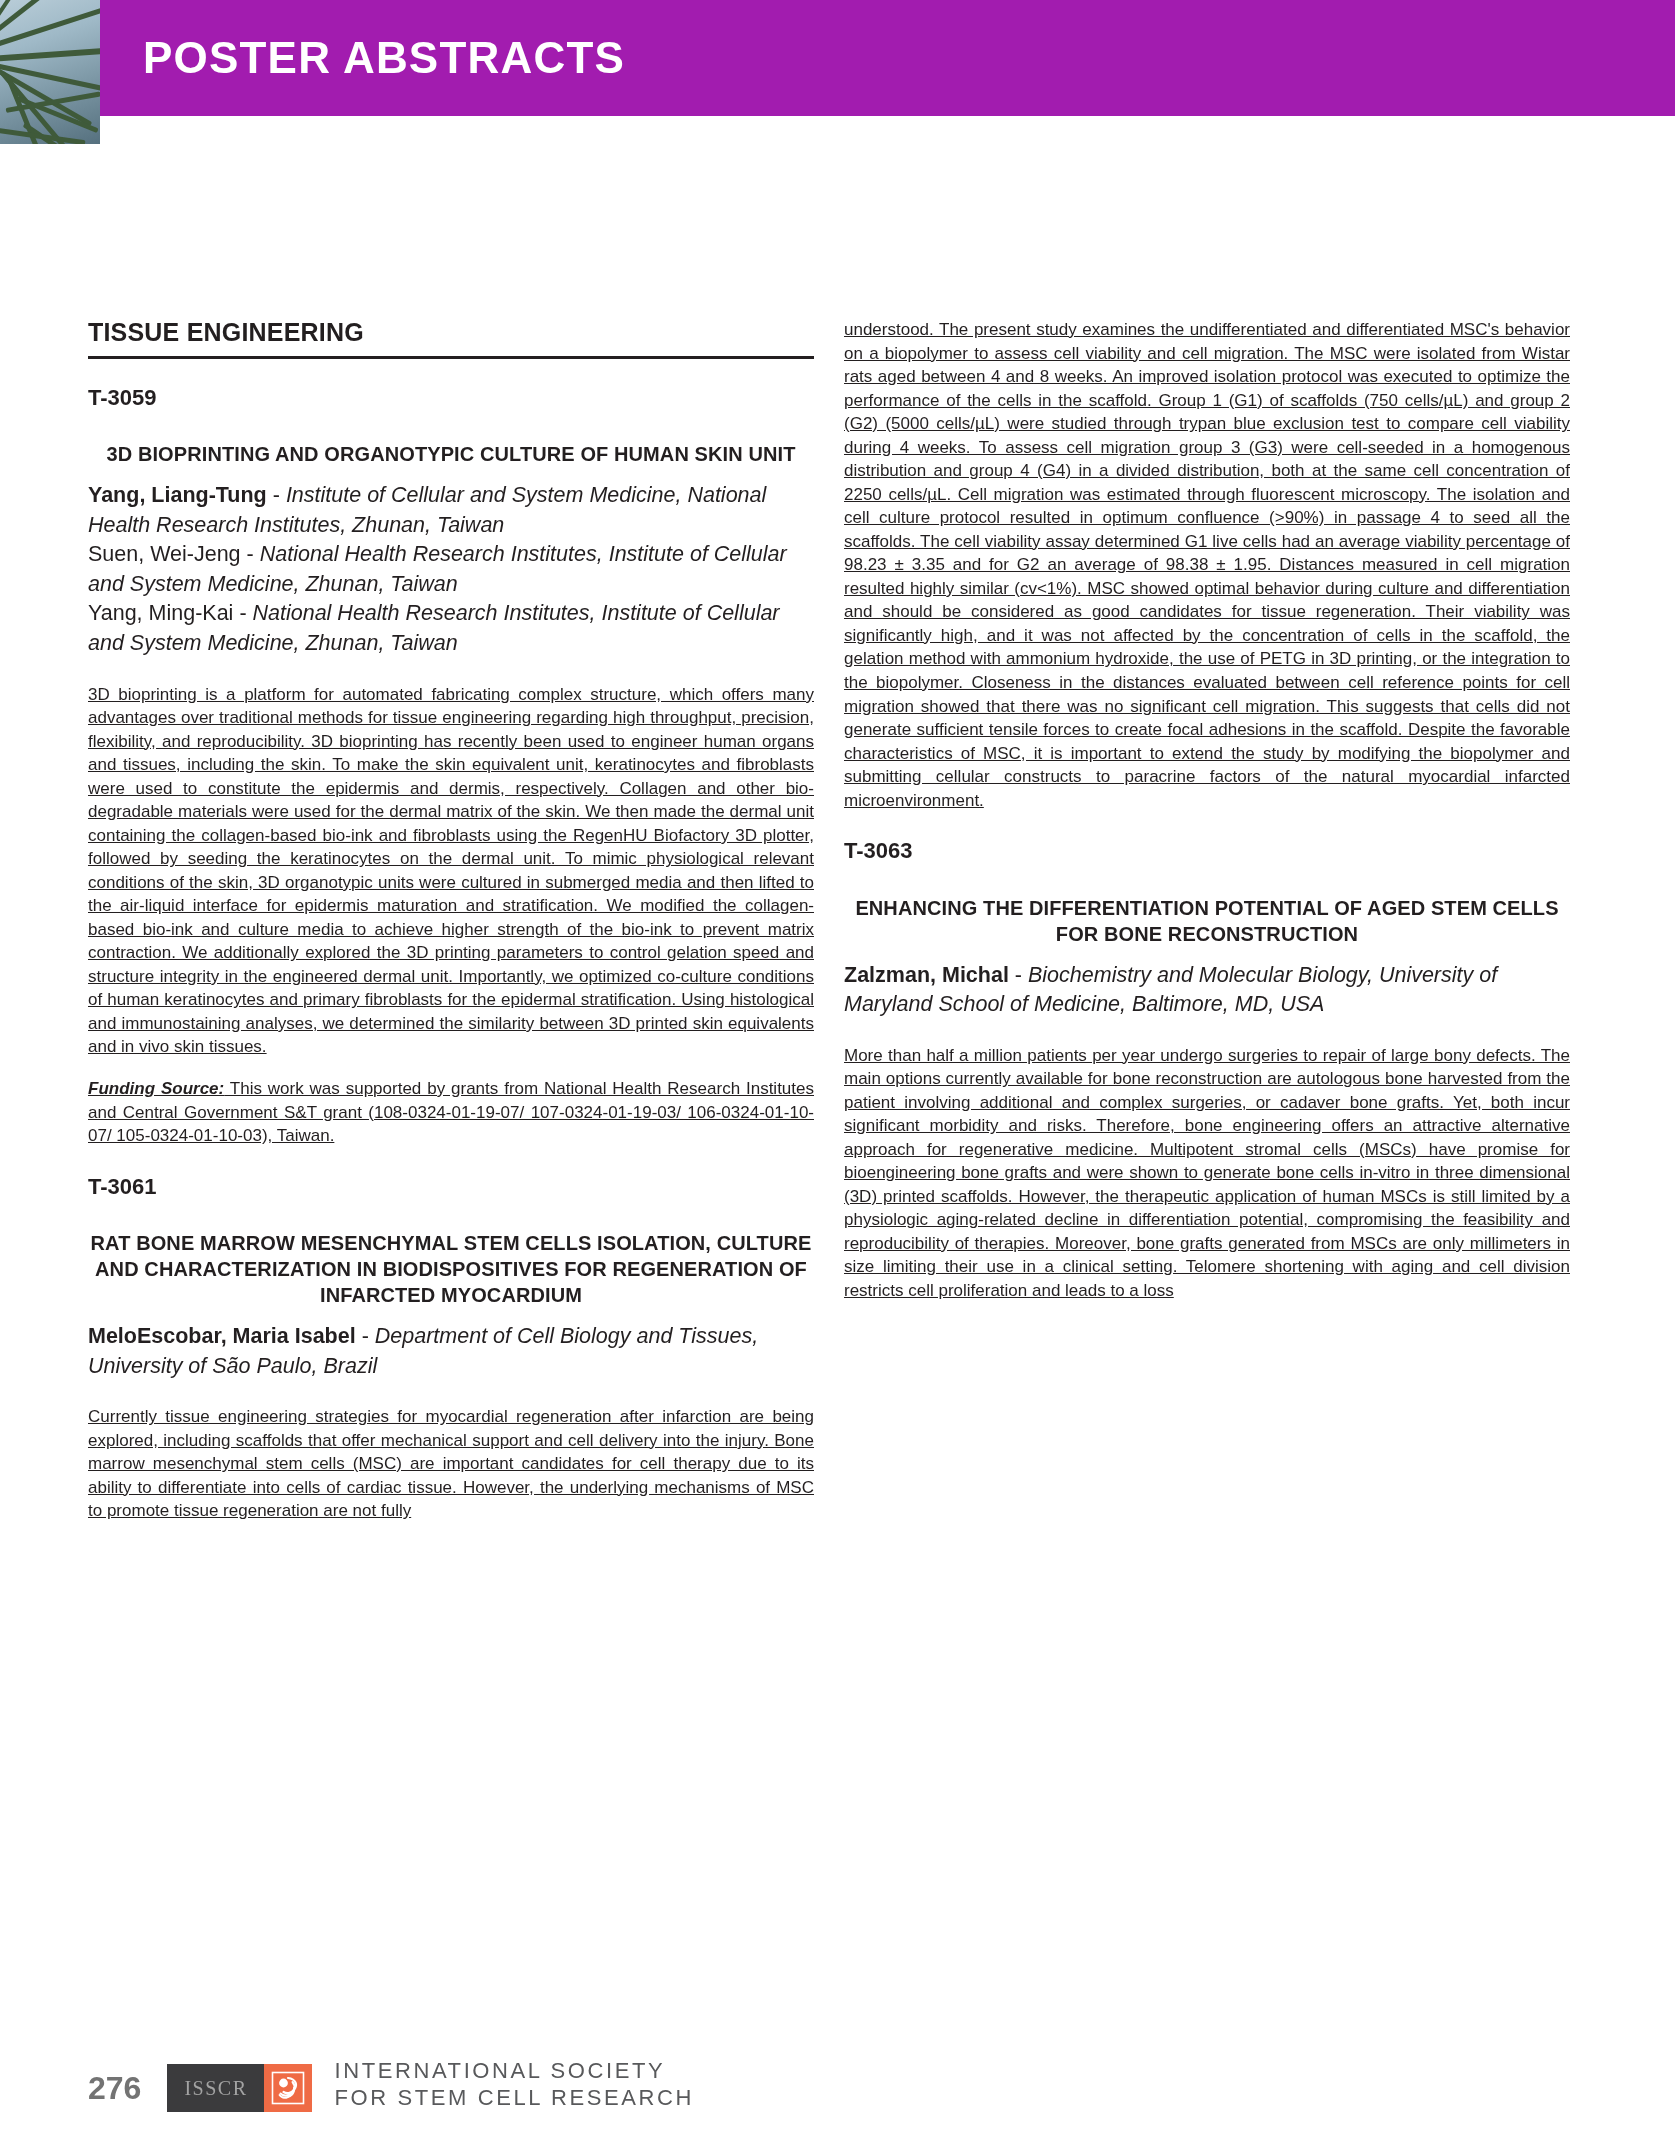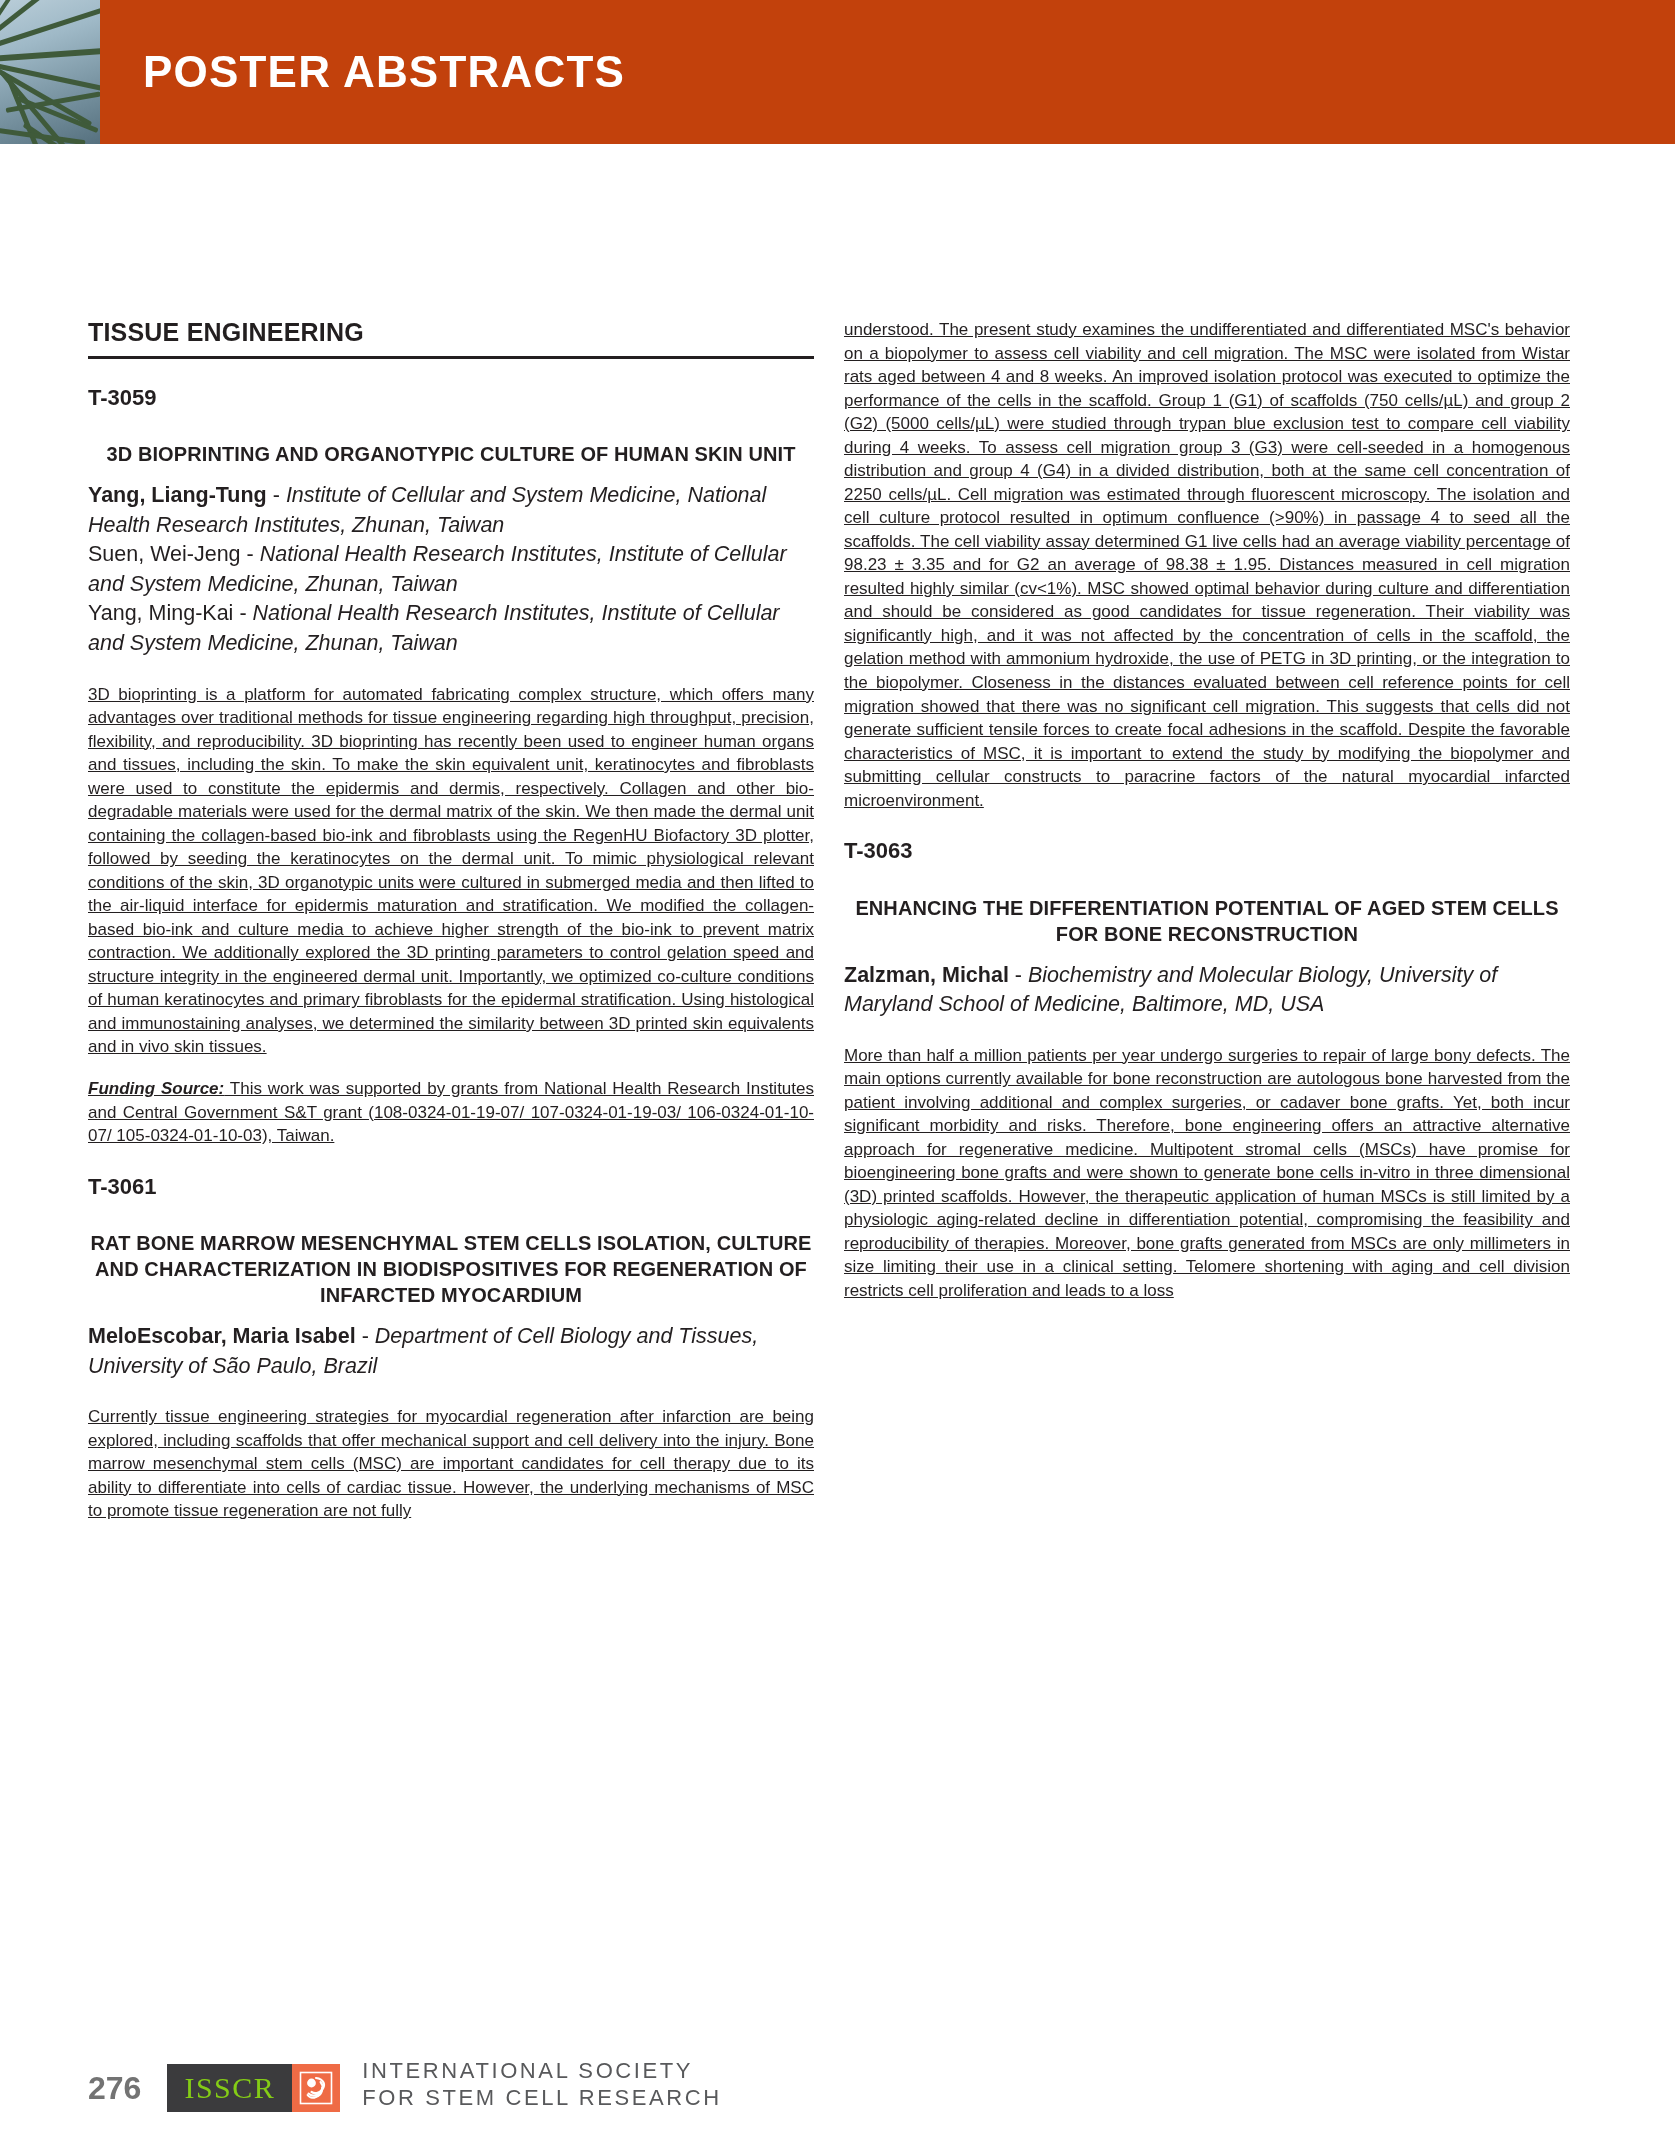--- a/index.html
+++ b/index.html
@@ -37,22 +37,22 @@
     flex: 0 0 auto;
   }
   .palm-frond {
     position: absolute;
     background: #3f5a3a;
     transform-origin: 0 50%;
     border-radius: 2px;
   }
   .header-bar {
     flex: 1 1 auto;
-    height: 144px;
-    background: #c2410c;
+    height: 116px;
+    background: #a21caf;
     display: flex;
     align-items: center;
   }
   .header-title {
     color: #ffffff;
     font-size: 44px;
     font-weight: bold;
     letter-spacing: 1.2px;
     margin-left: 43px;
     line-height: 1;
@@ -155,23 +155,23 @@
     display: flex;
     align-items: stretch;
     height: 48px;
   }
   .logo-mark {
     display: flex;
     height: 48px;
   }
   .logo-isscr {
     background: #3b3b3d;
-    color: #84cc16;
+    color: #a3a3a3;
     font-family: "Liberation Serif", serif;
-    font-size: 30px;
+    font-size: 20px;
     letter-spacing: 1.5px;
     display: flex;
     align-items: center;
     justify-content: center;
     padding: 0 17px;
     height: 48px;
     box-sizing: border-box;
   }
   .logo-icon {
     background: #ef6b45;

